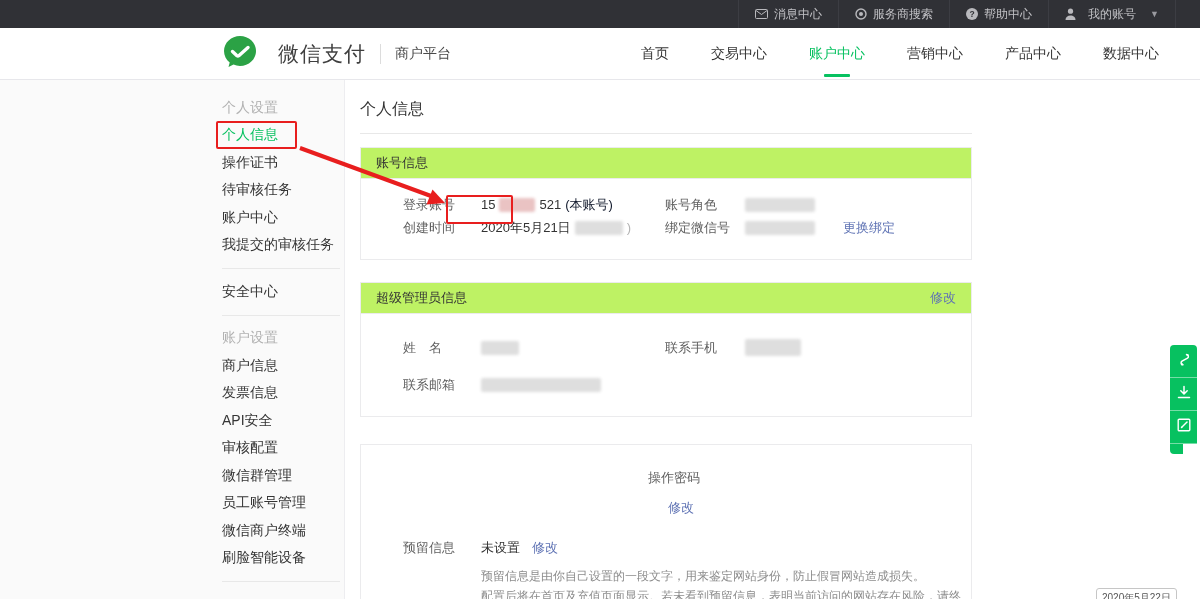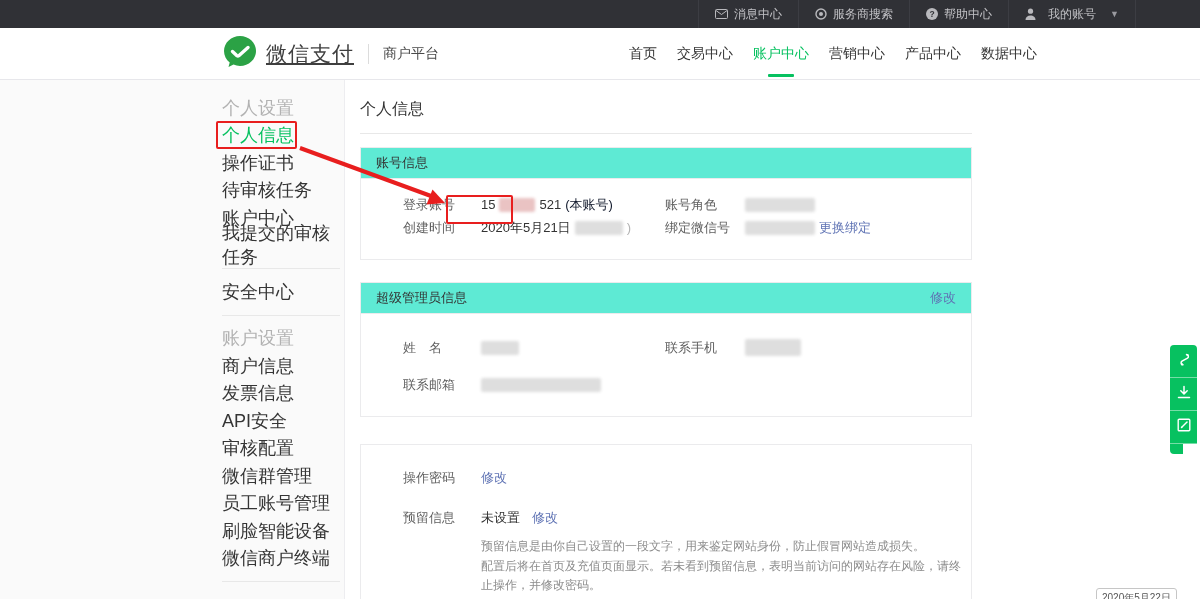--- a/index.html
+++ b/index.html
@@ -2,81 +2,81 @@
 <html><head>
 <meta charset="utf-8">
 <style>
   * { margin:0; padding:0; box-sizing:border-box; }
   html,body { width:1200px; height:599px; }
   body {
     position:relative; overflow:hidden; background:#fff;
     font-family:"Liberation Sans","DejaVu Sans",sans-serif; color:#333;
   }
   
-  .topbar { height:28px; background:#303136; display:flex; align-items:stretch; }
+  .topbar { height:28px; background:#303136; display:flex; align-items:stretch;padding-left:40px; }
   .topbar-menu { display:flex; margin-left:698px; }
   .topbar-item {
     display:flex; align-items:center; gap:6px; padding:0 16px;
     font-size:12px; color:#c2c2c6; cursor:pointer;
     border-left:1px solid #3c3d43;
   }
   .topbar-item:last-child { border-right:1px solid #3c3d43;gap:12px; }
   .topbar-item svg { display:block; }
   .caret-down { font-size:9px; color:#9a9aa0; margin-left:2px; }
   
   .header {
     height:52px; background:#fff; border-bottom:1px solid #e7e7eb;
     display:flex; align-items:center; padding-left:222px; position:relative;
   }
   .logo { display:flex; align-items:center; }
-  .logo-text { font-size:21px; color:#3f3f3f; margin-left:8px; letter-spacing:1px;text-decoration:underline; }
+  .logo-text { font-size:21px; color:#3f3f3f; margin-left:20px; letter-spacing:1px; }
   .logo-sep { width:1px; height:20px; background:#dcdcdc; margin:0 14px; }
   .logo-sub { font-size:14px; color:#4a4a4a; }
-  .main-nav { display:flex; gap:20px; margin-left:190px; }
+  .main-nav { display:flex; gap:42px; margin-left:190px; }
   .nav-item { font-size:14px; color:#353535; cursor:pointer; position:relative; padding:6px 0; }
   .nav-item.active { color:#07c160; }
   .nav-item.active::after {
     content:""; position:absolute; left:50%; transform:translateX(-50%);
     bottom:-8px; width:26px; height:3px; background:#07c160; border-radius:1px;
   }
   
   .side-band {
     position:absolute; left:0; top:80px; bottom:0; width:345px;
     background:#fafafa; border-right:1px solid #ededf0;
   }
   .side-menu { position:absolute; left:222px; top:14px; width:118px; }
-  .side-item { height:27.5px; display:flex; align-items:center; font-size:18px; color:#353535; cursor:pointer; }
+  .side-item { height:27.5px; display:flex; align-items:center; font-size:14px; color:#353535; cursor:pointer; }
   .side-item.group { color:#b2b2b2; cursor:default; }
   .side-item.active { color:#07c160; }
   .side-divider { border-top:1px solid #e8e8e8; margin:9px 0; }
   
   .main { position:absolute; left:360px; top:80px; width:612px; }
   .page-title { font-size:16px; color:#333; padding-top:19px; }
   .title-rule { border-top:1px solid #e8e8e8; margin-top:13px; }
   .section { border:1px solid #ebebed; margin-top:13px; background:#fff; }
   .section + .section { margin-top:22px; }
   .section-header {
-    background:#5eead4; border-bottom:1px solid #ebebed;
+    background:#bef264; border-bottom:1px solid #ebebed;
     padding:6px 15px; font-size:13px; color:#333;
     display:flex; justify-content:space-between; align-items:center;
   }
   .section-body { padding:16px 0 22px 42px; }
   .info-grid { display:grid; grid-template-columns:262px 1fr; row-gap:4px; }
   .info-row { display:flex; align-items:center; min-height:19px; font-size:13px; }
   .info-label { width:78px; color:#5f5f5f; flex-shrink:0; }
   .info-label.wide { width:80px; }
   .info-value { color:#333; display:flex; align-items:center; gap:4px; }
   .green-note { color:#0f172a; }
   .link { color:#5f73b4; cursor:pointer; text-decoration:none; font-size:13px; }
   .blur-block { display:inline-block; height:14px; border-radius:2px; background:#dedede; filter:blur(1.6px); }
   .blur-pink { background:#eac3c3; }
   .paren-ghost { color:#b3b3b3; }
   .desc { font-size:12px; color:#8c8c8c; line-height:19.5px; margin-top:10px; }
   .sec3-row { display:flex; align-items:center; gap:12px; font-size:13px; margin-top:22px; }
-  .sec3-row:first-child { margin-top:8px; }
+  .sec3-row:first-child { margin-top:8px;flex-direction:column; }
   
   .help-widget {
     position:absolute; right:3px; top:345px; width:27px;
     border-radius:4px; overflow:hidden; z-index:5;
   }
   .hw-btn {
     height:33px; background:#07c160; display:flex; align-items:center; justify-content:center;
     cursor:pointer; border-bottom:1px solid rgba(255,255,255,.45);
   }
   .hw-help {
@@ -174,22 +174,22 @@
     <div class="side-divider"></div>
     <div class="side-item">安全中心</div>
     <div class="side-divider"></div>
     <div class="side-item group">账户设置</div>
     <div class="side-item">商户信息</div>
     <div class="side-item">发票信息</div>
     <div class="side-item">API安全</div>
     <div class="side-item">审核配置</div>
     <div class="side-item">微信群管理</div>
     <div class="side-item">员工账号管理</div>
+    <div class="side-item">微信商户终端</div>
     <div class="side-item">刷脸智能设备</div>
-    <div class="side-item">微信商户终端</div>
     <div class="side-divider"></div>
   </div>
 </div>
 
 <div class="main">
   <div class="page-title">个人信息</div>
   <div class="title-rule"></div>
 
   <div class="section">
     <div class="section-header">
@@ -217,21 +217,21 @@
           <span class="info-value">
             <span>2020年5月21日</span>
             <span class="blur-block" style="width:48px"></span>
             <span class="paren-ghost">)</span>
           </span>
         </div>
         <div class="info-row">
           <span class="info-label wide">绑定微信号</span>
           <span class="info-value">
             <span class="blur-block" style="width:70px"></span>
-            <a class="link" style="margin-left:0">更换绑定</a>
+            <a class="link" style="margin-left:24px">更换绑定</a>
           </span>
         </div>
       </div>
     </div>
   </div>
 
   <div class="section">
     <div class="section-header">
       <span>超级管理员信息</span>
       <a class="link">修改</a>

